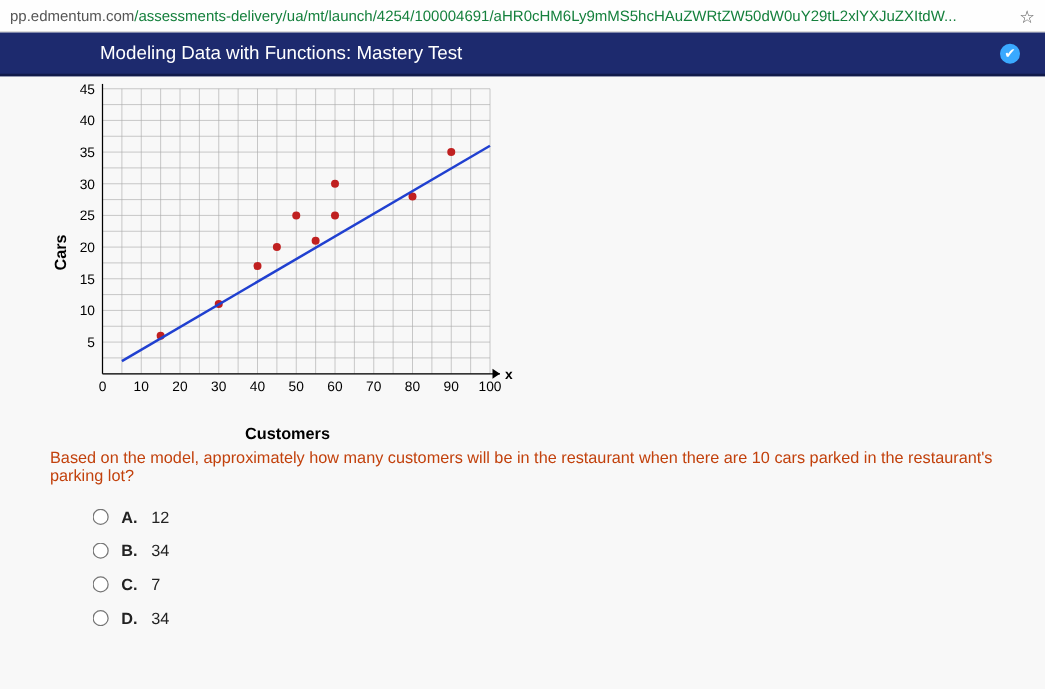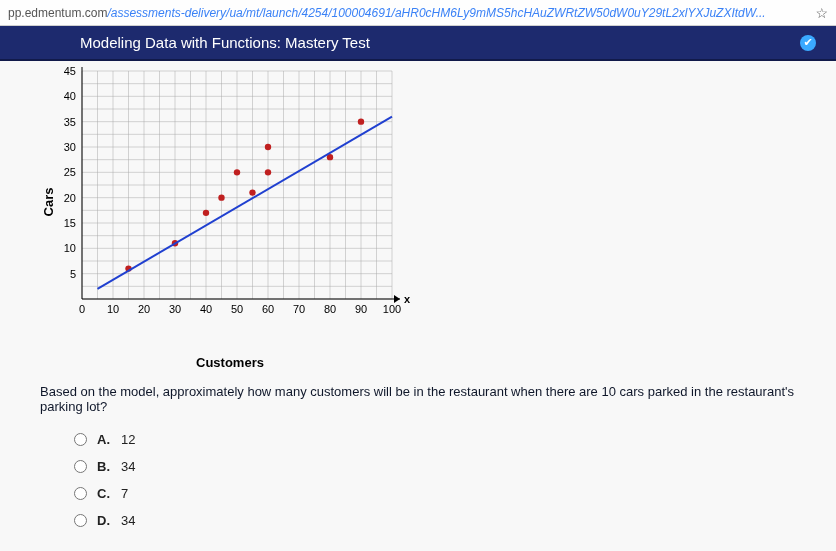--- a/index.html
+++ b/index.html
@@ -18,21 +18,21 @@
     font-size: 12px;
     color: #555;
     padding: 5px 8px;
     display: flex;
     align-items: center;
     justify-content: space-between;
     white-space: nowrap;
     overflow: hidden;
   }
   .url-bar .url-part-plain { color: #555; text-align: center; }
-  .url-bar .url-part-path  { color: #3b82f6; font-style: italic; }
+  .url-bar .url-part-path  { color: #15803d; }
   .star { color: #555; font-size: 14px; margin-left: 6px; }
   .title-bar {
     background: #1d2a6e;
     color: #fff;
     padding: 8px 14px 8px 80px;
     font-size: 15px;
     display: flex;
     align-items: center;
     justify-content: space-between;
     border-bottom: 2px solid #111a4a;
@@ -47,24 +47,24 @@
   .content { padding: 6px 8px 8px 40px; }
   .chart-wrap { position: relative; width: 380px; height: 270px; }
   .chart-svg { display:block; }
   .y-title {
     position:absolute; left:-6px; top:50%;
     transform: translateY(-50%) rotate(-90deg);
     font-size: 13px; font-weight: bold; color:#000;
   }
   .x-title {
     text-align:center; font-size: 13px; font-weight: bold;
-    color:#000; margin-top:18px; width:380px;
+    color:#000; margin-top:2px; width:380px;
   }
   .question {
-    margin-top: 14px; font-size: 13px; color:#0f172a;
+    margin-top: 4px; font-size: 13px; color:#c2410c;
   }
   .options { margin-top: 18px; padding-left: 34px; }
   .opt-row { display:flex; align-items:center; font-size: 13px; margin-bottom: 12px; }
   .opt-row input { margin-right: 10px; }
   .opt-letter { font-weight: bold; width: 24px; }
   .tick-label { font-size: 11px; fill:#000; font-family: Arial, Helvetica, sans-serif; }
   .axis-line { stroke:#000; stroke-width:1; }
   .grid-line { stroke:#aaa; stroke-width:0.5; }
   .trend-line { stroke:#2040d0; stroke-width:2; fill:none; }
   .data-pt { fill:#c02020; }

